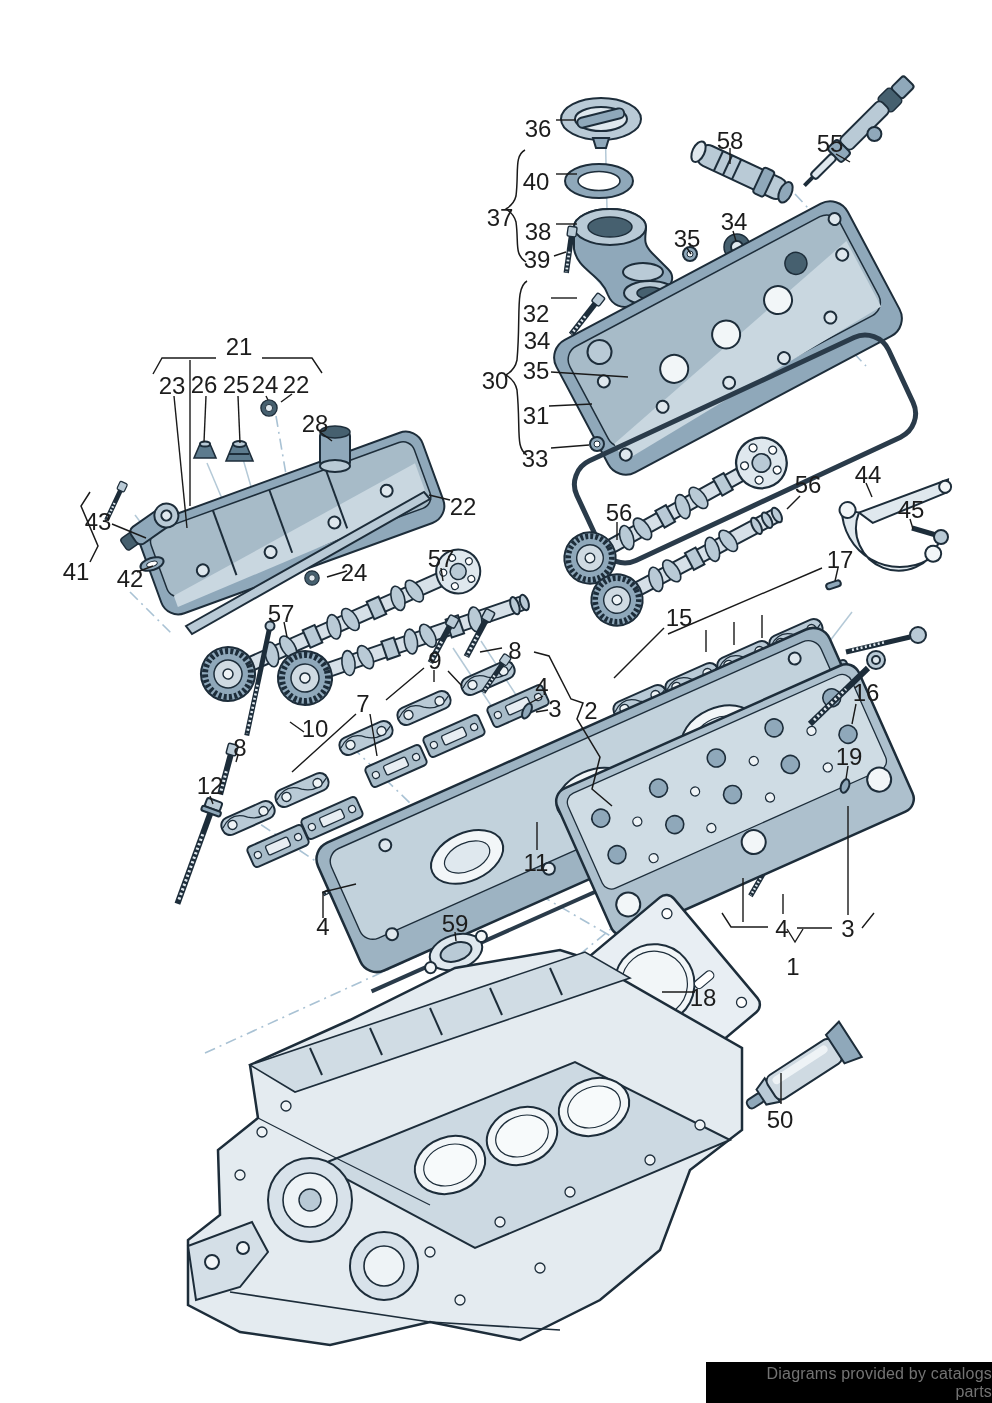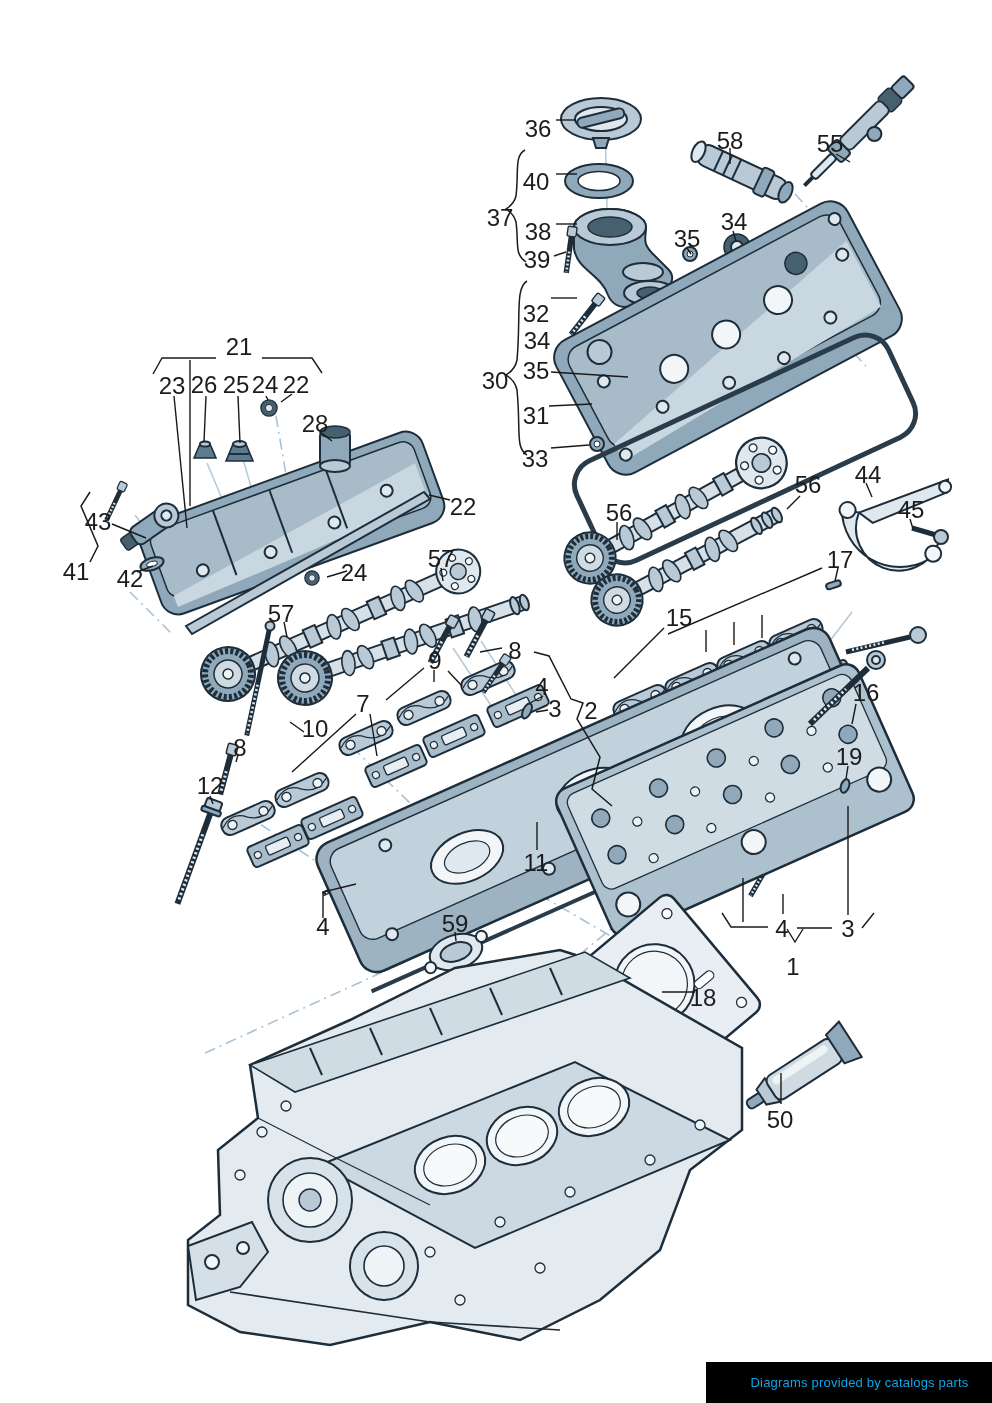--- a/index.html
+++ b/index.html
@@ -13,21 +13,21 @@
   .gs{stroke:#b4c9d7;stroke-width:1.5;fill:none;}
   .ol{stroke:#1d2d3a;stroke-width:2;fill:none;}
   .p-light{fill:#dfe8ee;stroke:#1d2d3a;stroke-width:2;}
   .p-mid{fill:#b9cad6;stroke:#1d2d3a;stroke-width:2;}
   .p-deep{fill:#8fa8ba;stroke:#1d2d3a;stroke-width:2;}
   .p-dark{fill:#5d7b8e;stroke:#1d2d3a;stroke-width:1.6;}
   .p-ink{fill:#46606f;stroke:#1d2d3a;stroke-width:1.5;}
   .p-white{fill:#f2f6f8;stroke:#1d2d3a;stroke-width:2;}
   .footer{position:absolute;left:706px;top:1362px;width:286px;height:41px;background:#000;
           display:flex;align-items:center;justify-content:center;}
-  .footer span{color:#0ea5e9;font-size:13px;letter-spacing:.2px;padding-left:21px;}
+  .footer span{color:#737373;font-size:16px;letter-spacing:.2px;padding-left:21px;}
 </style>
 </head>
 <body>
 
 <div class="canvas">
 <svg width="992" height="1403" viewBox="0 0 992 1403">
 
   <defs>
     <g id="stud">
       <line x1="0" y1="4" x2="0" y2="46" stroke="#1d2d3a" stroke-width="6"></line>

